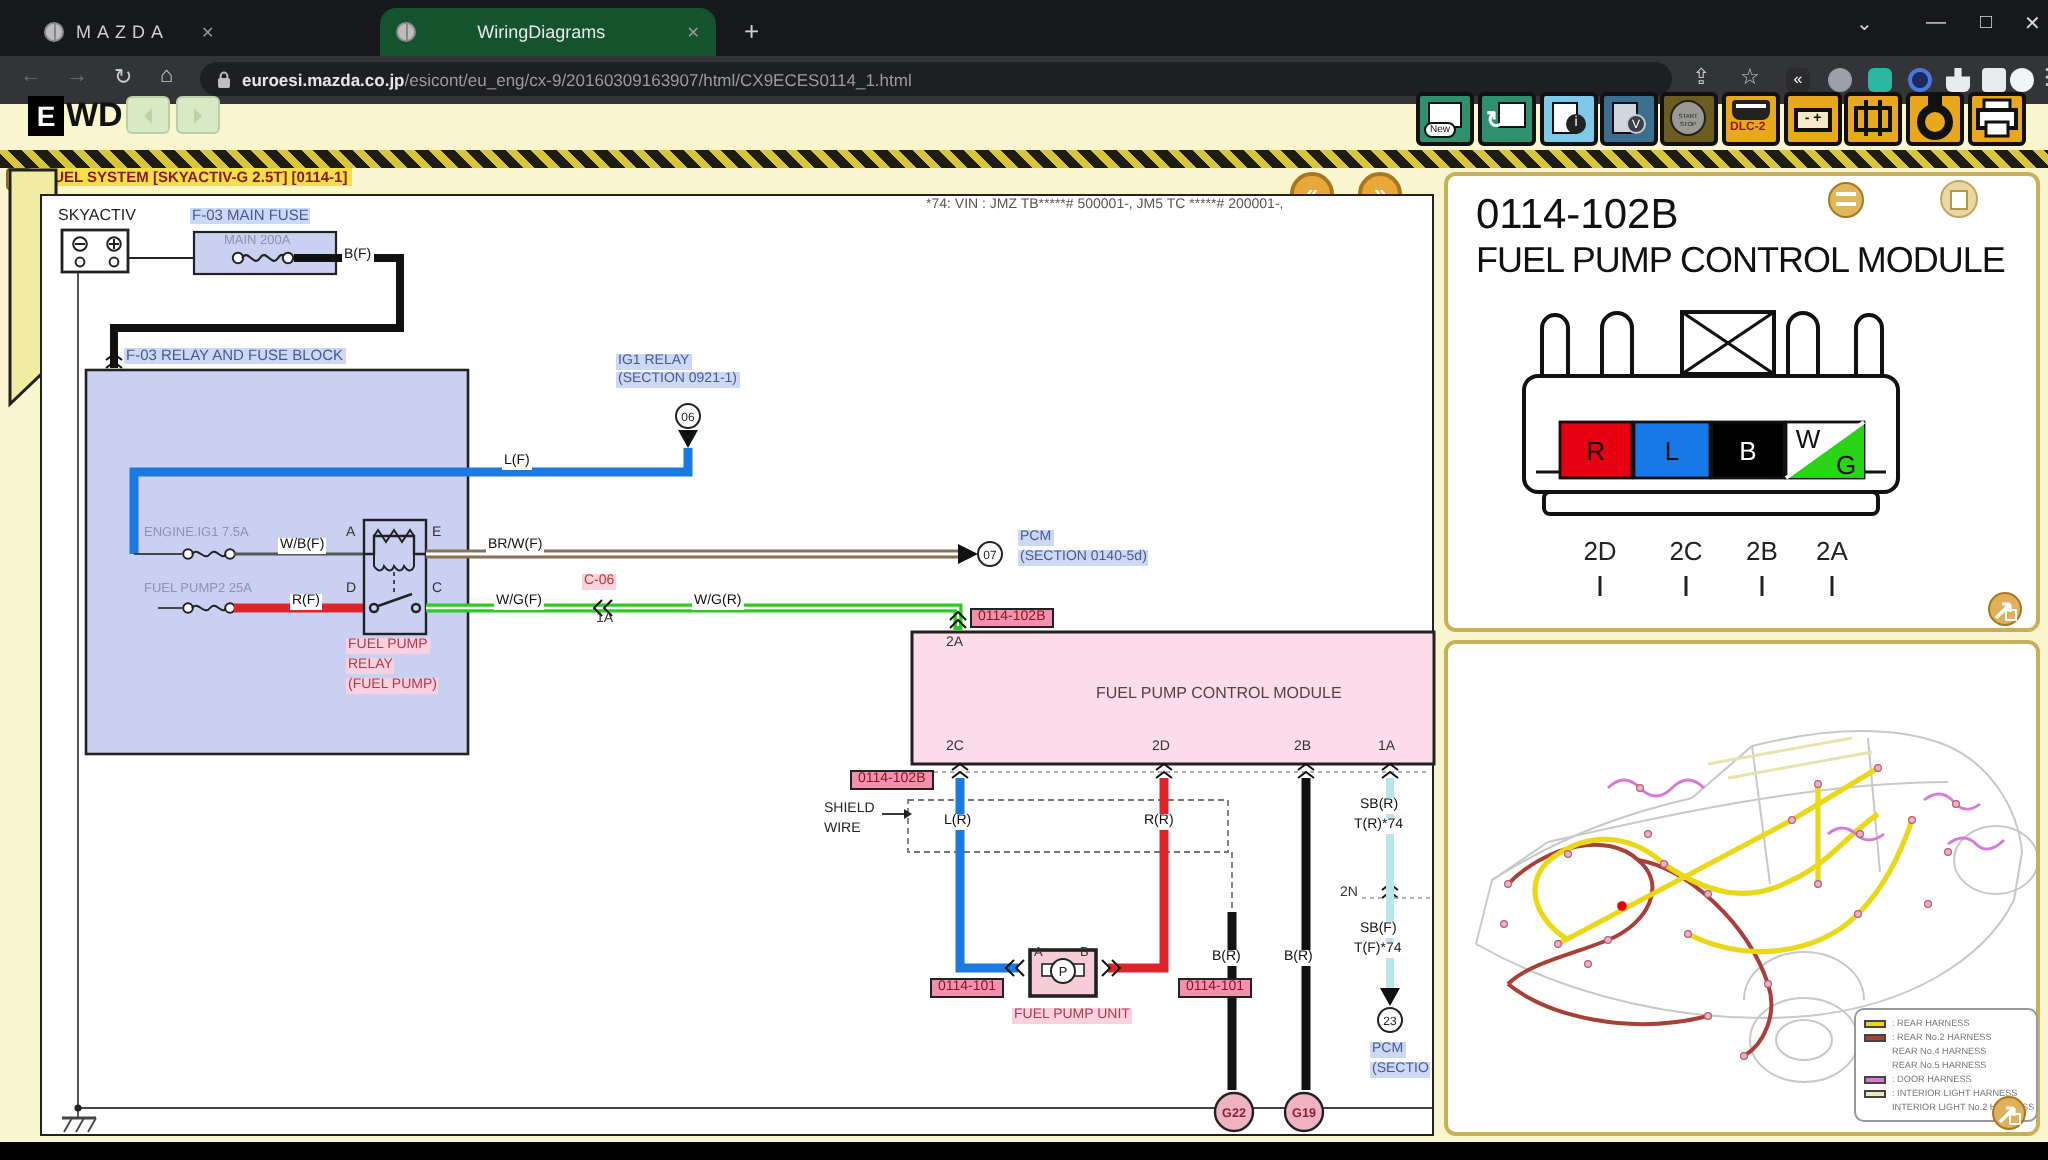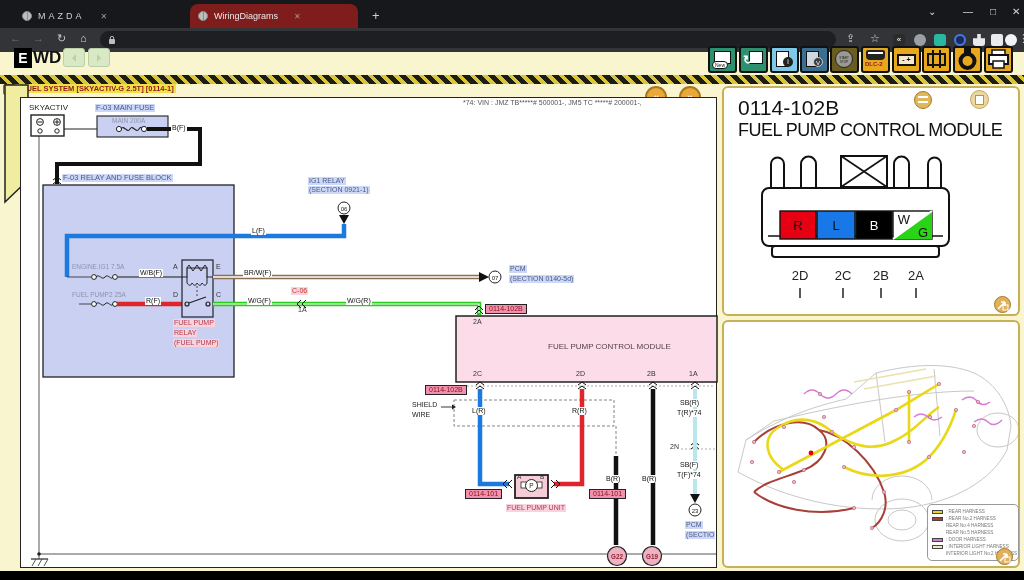--- a/index.html
+++ b/index.html
@@ -2,21 +2,21 @@
 <html><head>
 <meta charset="utf-8">
 <style>
   * { margin:0; padding:0; box-sizing:border-box; }
   html,body { width:1024px; height:580px; overflow:hidden; font-family:"Liberation Sans",sans-serif; }
   #stage { position:relative; width:1024px; height:580px; background:#f8f5cf; }
 
   
   #tabbar { position:absolute; left:0; top:0; width:1024px; height:28px; background:#17181b; }
   .tab { position:absolute; top:4px; height:24px; display:flex; align-items:center; gap:6px; padding:0 8px; color:#cfcfcf; font-size:9px; }
-  .tab.active { background:#7f1d1d; border-radius:8px 8px 0 0; color:#e8e8e8; }
+  .tab.active { background:#14532d; border-radius:8px 8px 0 0; color:#e8e8e8;justify-content:space-between; }
   .favicon { width:10px; height:10px; border-radius:50%; background:#bdbdbd; border:1px solid #8a8a8a; position:relative; flex:none; }
   .favicon:after { content:""; position:absolute; left:4px; top:0; width:1px; height:8px; background:#8a8a8a; }
   .tab .x { color:#9a9a9a; font-size:8px; margin-left:10px; }
   #newtab { position:absolute; left:372px; top:8px; color:#cfcfcf; font-size:13px; }
   .winctl { position:absolute; top:6px; color:#d8d8d8; font-size:10px; }
   #navbar { position:absolute; left:0; top:28px; width:1024px; height:24px; background:#323438; }
   .navico { position:absolute; top:4px; font-size:11px; color:#c9c9c9; }
   .navico.dim { color:#6f7276; }
   #urlpill { position:absolute; left:100px; top:3px; width:736px; height:17px; background:#1e1f22; border-radius:9px; display:flex; align-items:center; padding:0 8px; gap:5px; }
   #urlpill svg { flex:none; }
@@ -100,20 +100,21 @@
   <div id="navbar">
     <span class="navico dim" style="left:10px;">←</span>
     <span class="navico dim" style="left:33px;">→</span>
     <span class="navico" style="left:57px;">↻</span>
     <span class="navico" style="left:80px;">⌂</span>
     <div id="urlpill">
       <svg width="8" height="10" viewBox="0 0 8 10">
         <rect x="1" y="4" width="6" height="5" rx="1" fill="#bdbdbd"></rect>
         <path d="M2.3 4V3a1.7 1.7 0 0 1 3.4 0v1" stroke="#bdbdbd" fill="none"></path>
       </svg>
+      <span id="urltext"><b>euroesi.mazda.co.jp</b><span>/esicont/eu_eng/cx-9/20160309163907/html/CX9ECES0114_1.html</span></span>
     </div>
     <span class="navico" style="left:846px;">⇪</span>
     <span class="navico" style="left:870px;">☆</span>
     <div class="extico" style="left:893px;background:#2b2b2b;color:#fff;font-size:8px;text-align:center;line-height:12px;">«</div>
     <div class="extico" style="left:914px;background:#9aa0a6;border-radius:50%;"></div>
     <div class="extico" style="left:934px;background:#2bb8a0;"></div>
     <div class="extico" style="left:954px;background:#1a2a5e;border-radius:50%;border:2px solid #4a7ae0;"></div>
     <div class="extico" style="left:973px;background:#e8eaed;clip-path:polygon(0 35%,35% 35%,35% 0,65% 0,65% 35%,100% 35%,100% 100%,0 100%);"></div>
     <div class="extico" style="left:991px;background:#e8eaed;border-radius:2px;"></div>
     <div class="extico" style="left:1005px;background:#f1f3f4;border-radius:50%;"></div>

